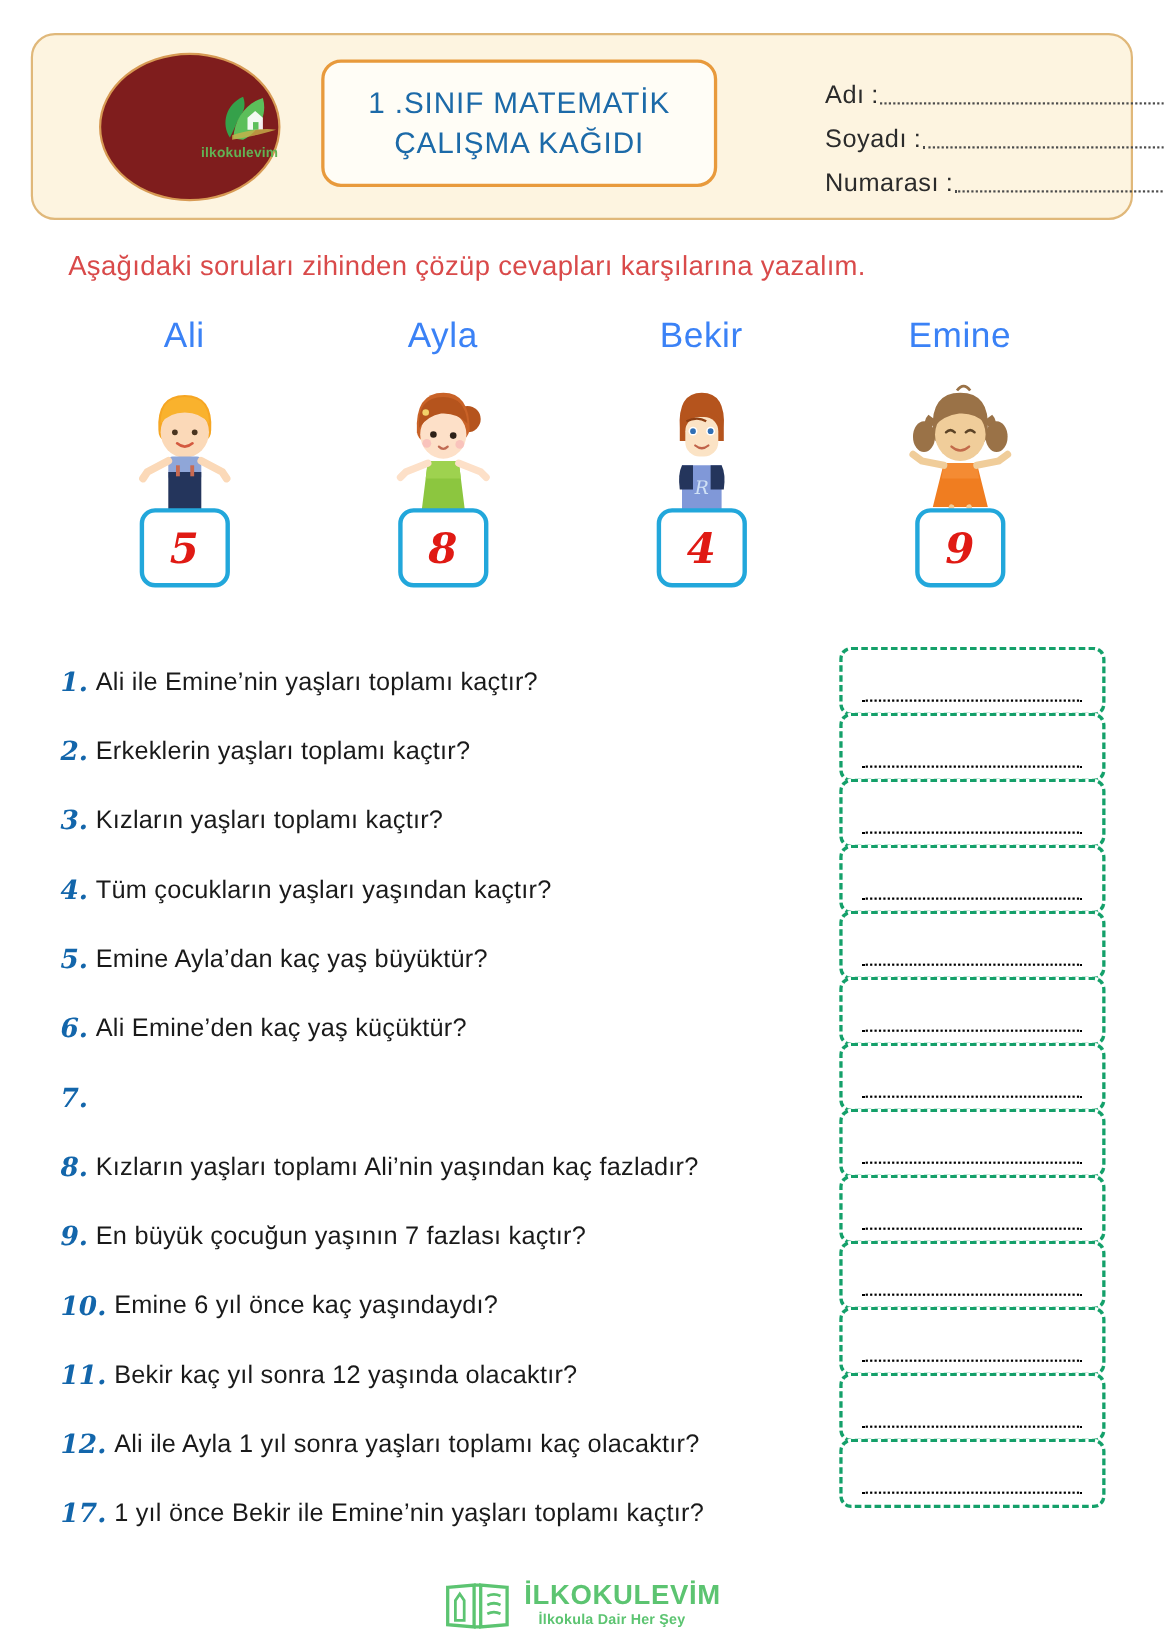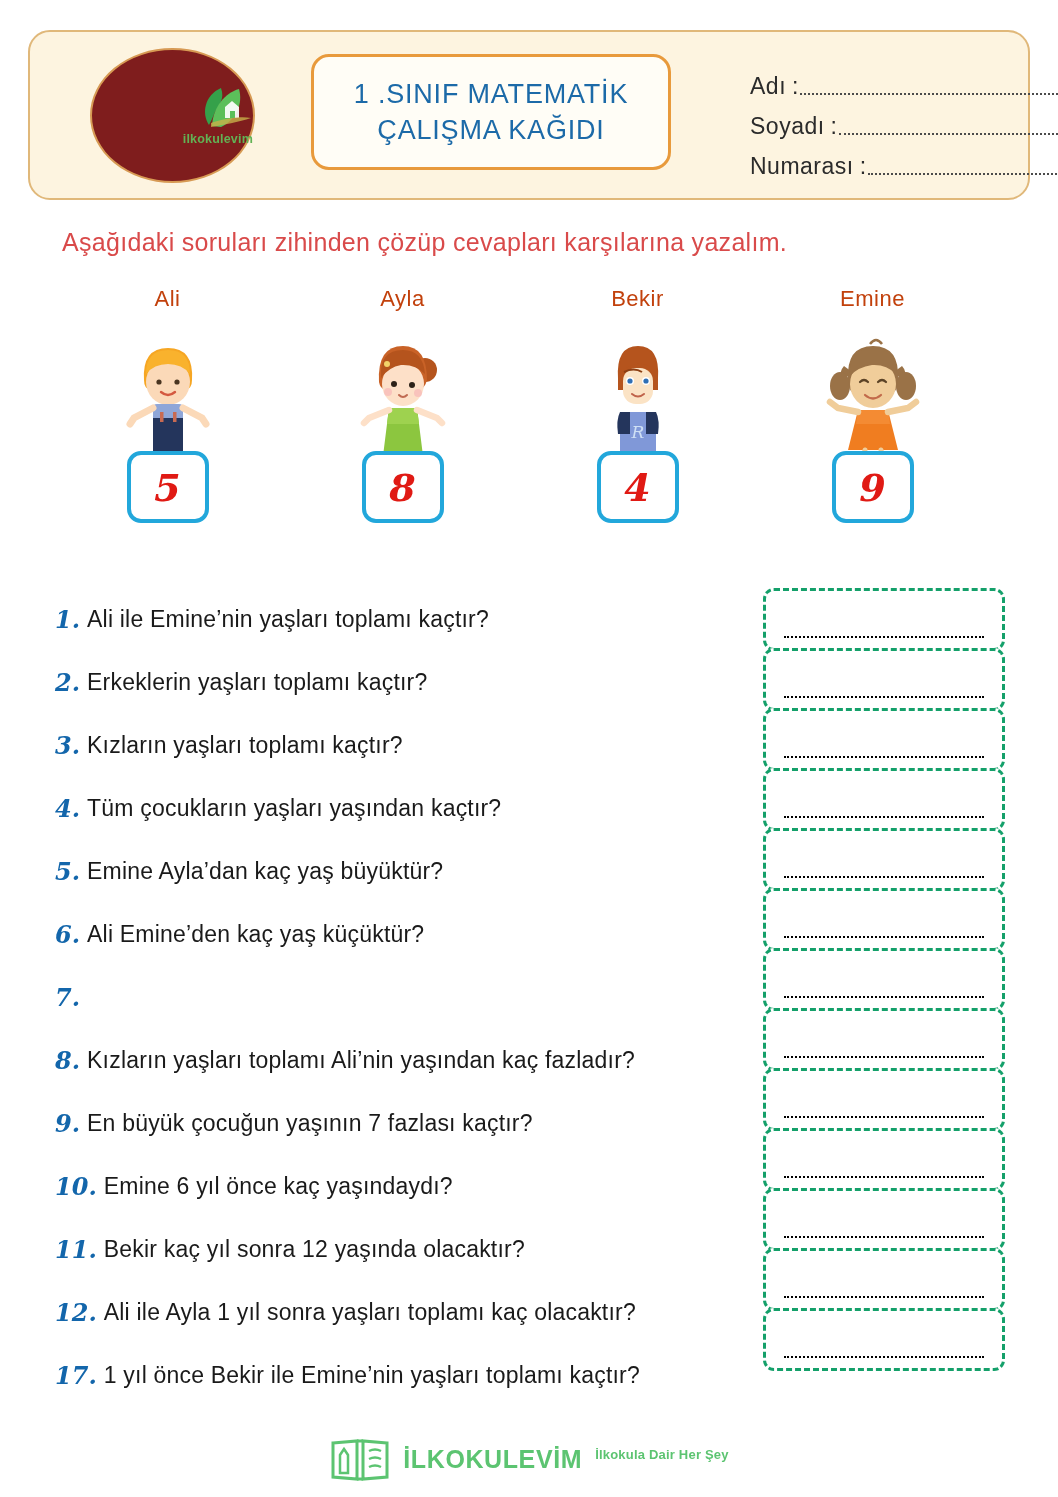--- a/index.html
+++ b/index.html
@@ -56,21 +56,20 @@
     top: 22px;
     width: 360px;
     height: 116px;
     background: #fffdf6;
     border: 3px solid #e89a3c;
     border-radius: 18px;
     display: flex;
     flex-direction: column;
     align-items: center;
     justify-content: center;
-    margin-left: 19px;
   }
   .title-line {
     color: #1c6aa8;
     font-size: 27px;
     line-height: 36px;
     letter-spacing: .8px;
     white-space: nowrap;
   }
 
   .fields {
@@ -114,23 +113,23 @@
   .kids-row {
     position: absolute;
     left: 50px;
     top: 286px;
     width: 940px;
     height: 265px;
     display: flex;
   }
   .kid { width: 235px; display: flex; flex-direction: column; align-items: center; }
   .kid-name {
-    font-size: 22px;
+    font-size: 32px;
     font-weight: 300;
-    color: #c2410c;
+    color: #3b82f6;
     letter-spacing: .5px;
     margin-bottom: 22px;
   }
   .kid-art { height: 125px; display: flex; align-items: flex-end; justify-content: center; }
   .num-box {
     width: 82px;
     height: 72px;
     margin-top: -8px;
     border: 4px solid #22a7db;
     border-radius: 14px;
@@ -212,21 +211,21 @@
     position: absolute;
     left: 0;
     bottom: 14px;
     width: 1058px;
     display: flex;
     align-items: center;
     justify-content: center;
     gap: 12px;
   }
   .footer-icon { width: 62px; height: 48px; }
-  .footer-text { display: flex; flex-direction: row; }
+  .footer-text { display: flex; flex-direction: column; }
   .footer-title {
     color: #5cc471;
     font-size: 25px;
     font-weight: bold;
     letter-spacing: .6px;
     line-height: 26px;
   }
   .footer-sub {
     color: #5cc471;
     font-size: 13px;

